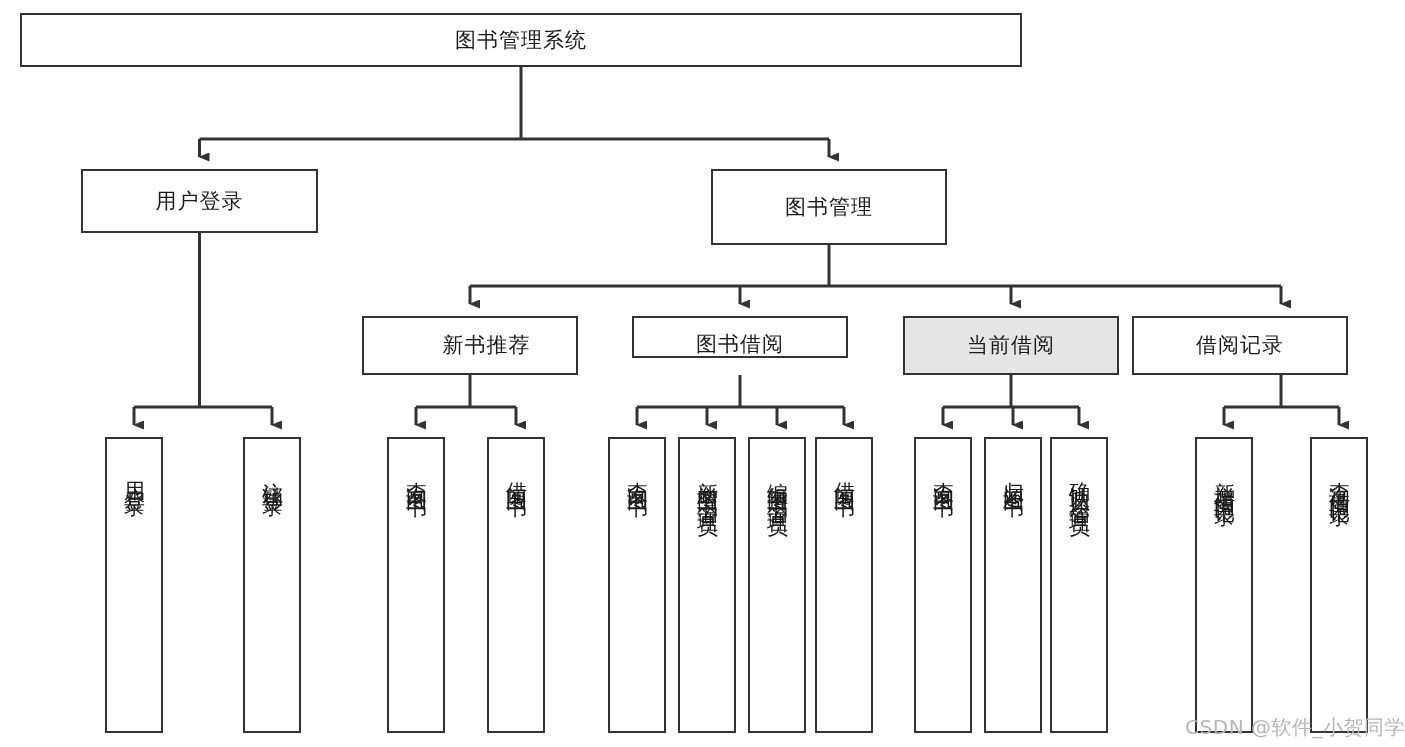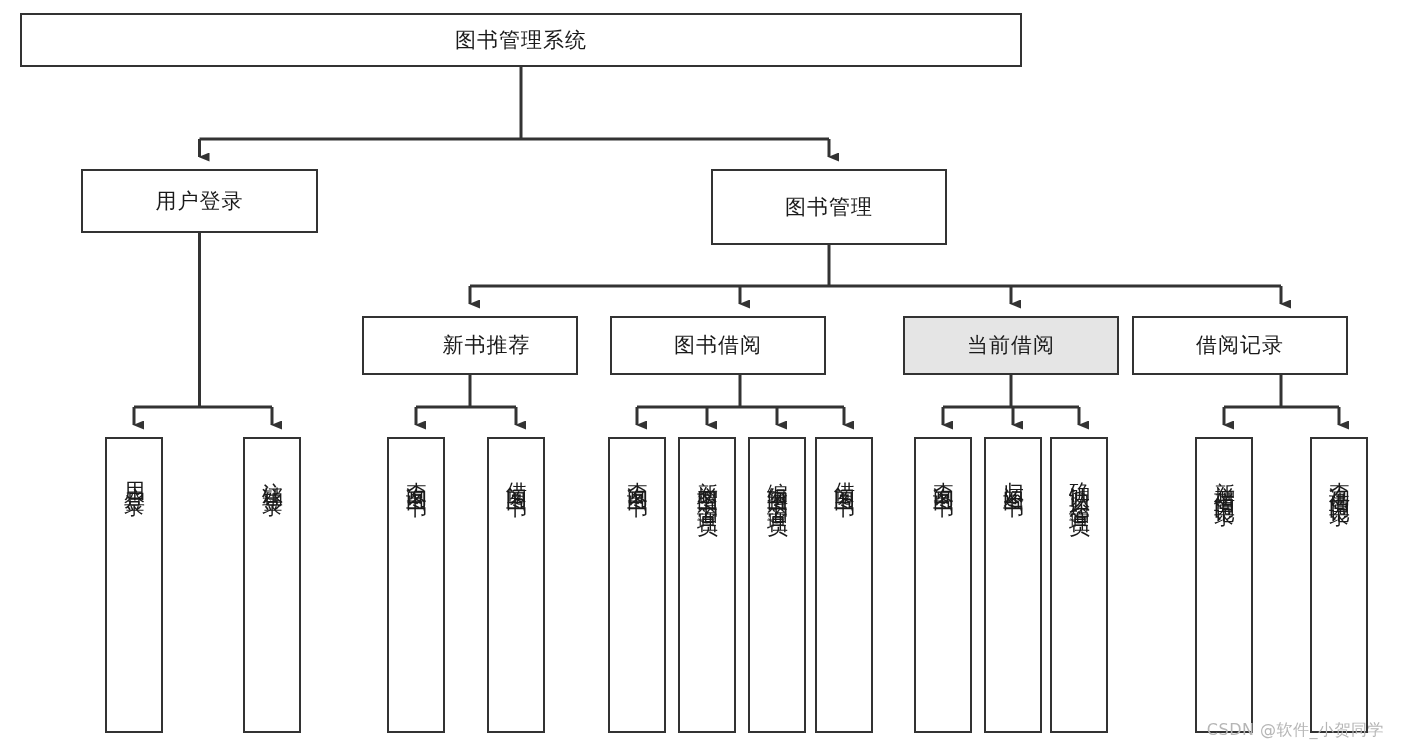--- a/index.html
+++ b/index.html
@@ -50,23 +50,23 @@
   .node.vertical .node-label {
     writing-mode: vertical-rl;
     text-orientation: upright;
     font-size: 21px;
     letter-spacing: 5px;
     line-height: 1;
     white-space: nowrap;
   }
   #watermark {
     position: absolute;
-    right: 21px;
+    right: 0;
     bottom: 6px;
-    font-size: 16px;
+    font-size: 20px;
     color: #b6b6b6;
     letter-spacing: 0.5px;
     z-index: 5;
     user-select: none;
     white-space: nowrap;
   }
 </style>
 </head>
 <body>
 
@@ -121,21 +121,21 @@
       </div>
       <div class="node" style="left: 81px; top: 169px; width: 237px; height: 64px; border-color: rgb(51, 51, 51); background: rgb(255, 255, 255);">
         <span class="node-label">用户登录</span>
       </div>
       <div class="node" style="left: 711px; top: 169px; width: 236px; height: 76px; border-color: rgb(51, 51, 51); background: rgb(255, 255, 255);">
         <span class="node-label">图书管理</span>
       </div>
       <div class="node" style="left: 362px; top: 316px; width: 216px; height: 59px; border-color: rgb(51, 51, 51); background: rgb(255, 255, 255); padding-left: 33px;">
         <span class="node-label">新书推荐</span>
       </div>
-      <div class="node" style="left: 610px; top: 316px; width: 216px; height: 59px; border-color: rgb(51, 51, 51); background: rgb(255, 255, 255);">
+      <div class="node" style="left: 632px; top: 316px; width: 216px; height: 42px; border-color: rgb(51, 51, 51); background: rgb(255, 255, 255); align-items: flex-end;">
         <span class="node-label">图书借阅</span>
       </div>
       <div class="node" style="left: 903px; top: 316px; width: 216px; height: 59px; border-color: rgb(51, 51, 51); background: #e5e5e5;">
         <span class="node-label">当前借阅</span>
       </div>
       <div class="node" style="left: 1132px; top: 316px; width: 216px; height: 59px; border-color: rgb(51, 51, 51); background: rgb(255, 255, 255);">
         <span class="node-label">借阅记录</span>
       </div>
       <div class="node vertical" style="left: 105px; top: 437px; width: 58px; height: 296px; border-color: rgb(51, 51, 51); background: rgb(255, 255, 255);">
         <span class="node-label">用户登录</span>

